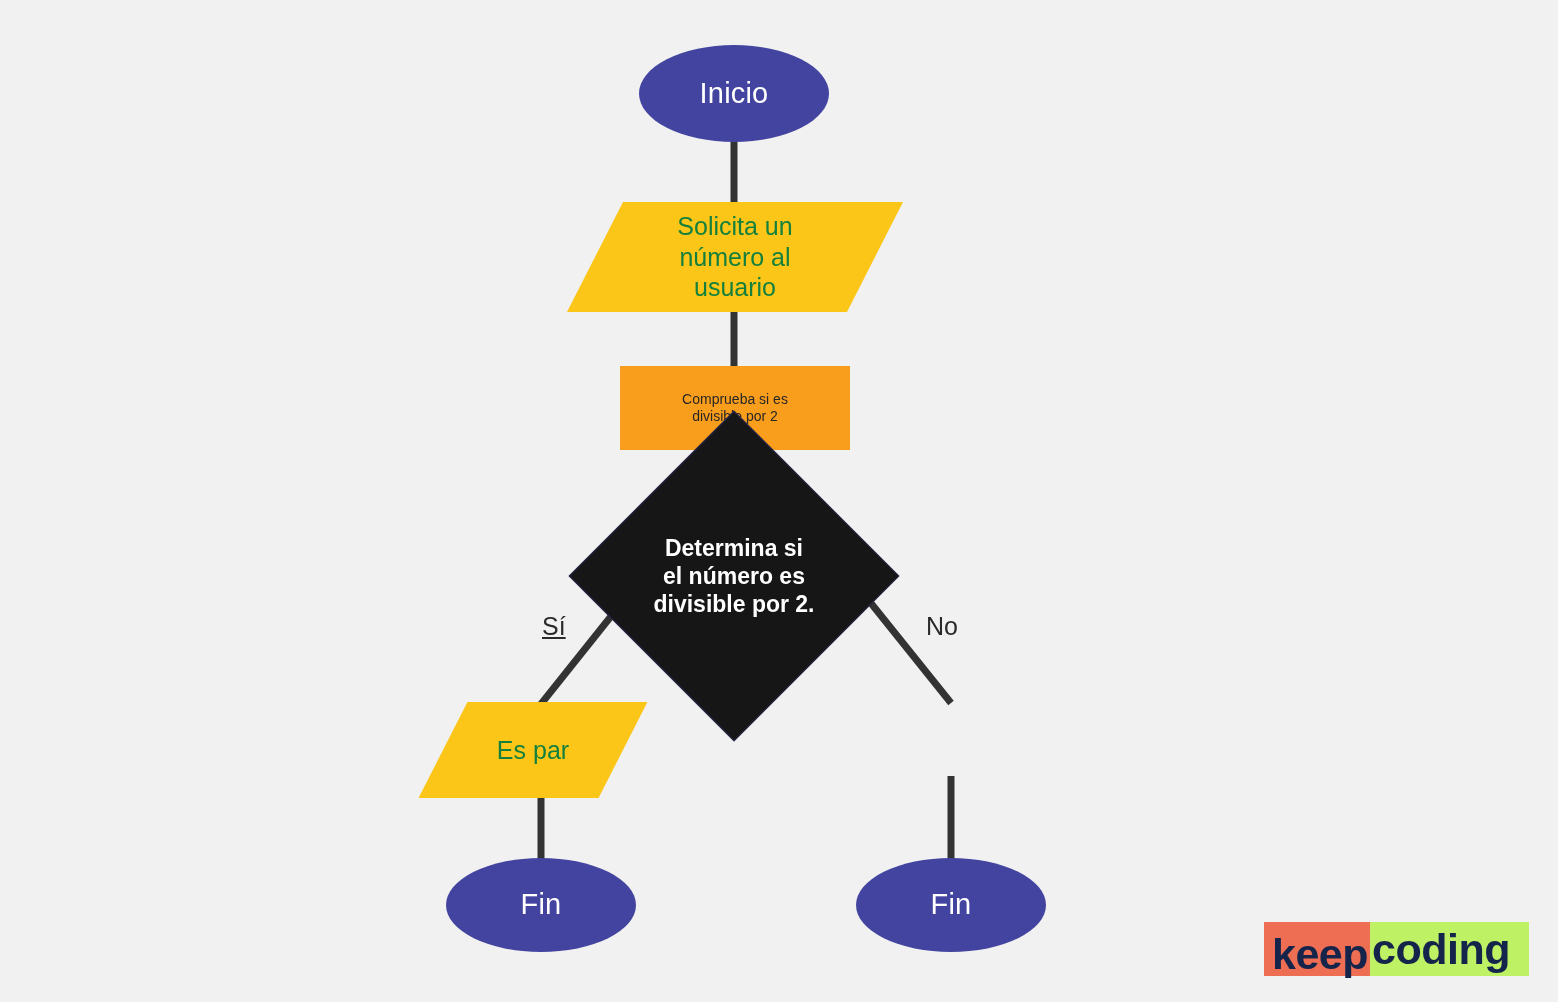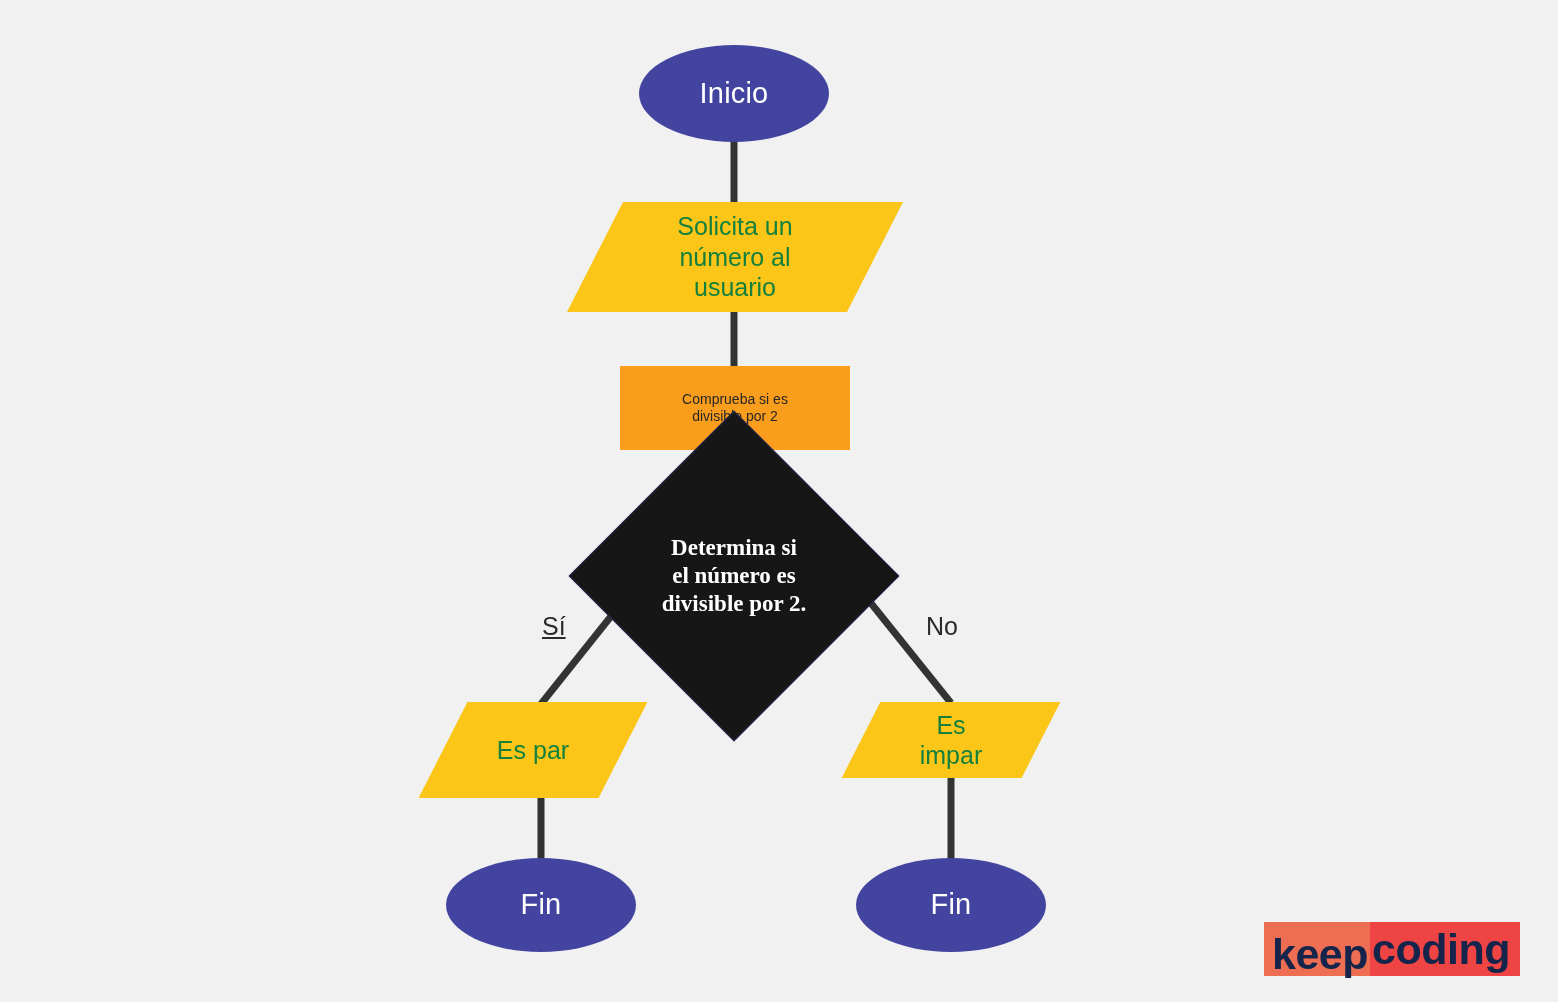--- a/index.html
+++ b/index.html
@@ -90,21 +90,20 @@
     width: 100%;
     height: 100%;
     background: #161616;
     border: 1px solid #2b2b55;
     box-sizing: border-box;
     transform: rotate(45deg);
     z-index: 1;
   }
   .node.decision .node-label {
     font-weight: 700;
-    font-family: Liberation Serif, serif;
   }
 
   .edge-label {
     position: absolute;
     z-index: 3;
     font-size: 25px;
     color: #2a2a2a;
     white-space: nowrap;
   }
 
@@ -125,22 +124,22 @@
     font-weight: 700;
     color: #14244a;
     letter-spacing: -0.5px;
     line-height: 1;
   }
   #brand-logo .seg-keep {
     background: #ee6e53;
     padding: 10px 2px 0 8px;
   }
   #brand-logo .seg-coding {
-    background: #ef4444;
-    padding: 0 10px 0 2px;
+    background: #bef264;
+    padding: 0 19px 0 2px;
   }
 </style>
 </head>
 <body>
 
 <div id="canvas">
 
   <svg class="layer-edges" viewBox="0 0 1558 1002" width="1558" height="1002">
 
     <line x1="734" y1="138" x2="734" y2="210" stroke="#333333" stroke-width="7"></line>
@@ -186,25 +185,20 @@
   </div>
   <div class="edge-label" style="left:905px; top:612px;margin-left:21px;">
     <span>No</span>
   </div>
 
   <div class="node io" style="left:443px; top:702px; width:180px; height:96px;">
     <span class="shape"></span>
     <span class="node-label">Es par</span>
   </div>
 
-  <div class="node io" style="left:861px; top:702px; width:180px; height:76px;">
-    <span class="shape"></span>
-    <span class="node-label">Es
-impar</span>
-  </div>
 
   <div class="node terminator" style="left:446px; top:858px; width:190px; height:94px;">
     <span class="node-label">Fin</span>
   </div>
 
   <div class="node terminator" style="left:856px; top:858px; width:190px; height:94px;">
     <span class="node-label">Fin</span>
   </div>
 
   <div id="brand-logo">

